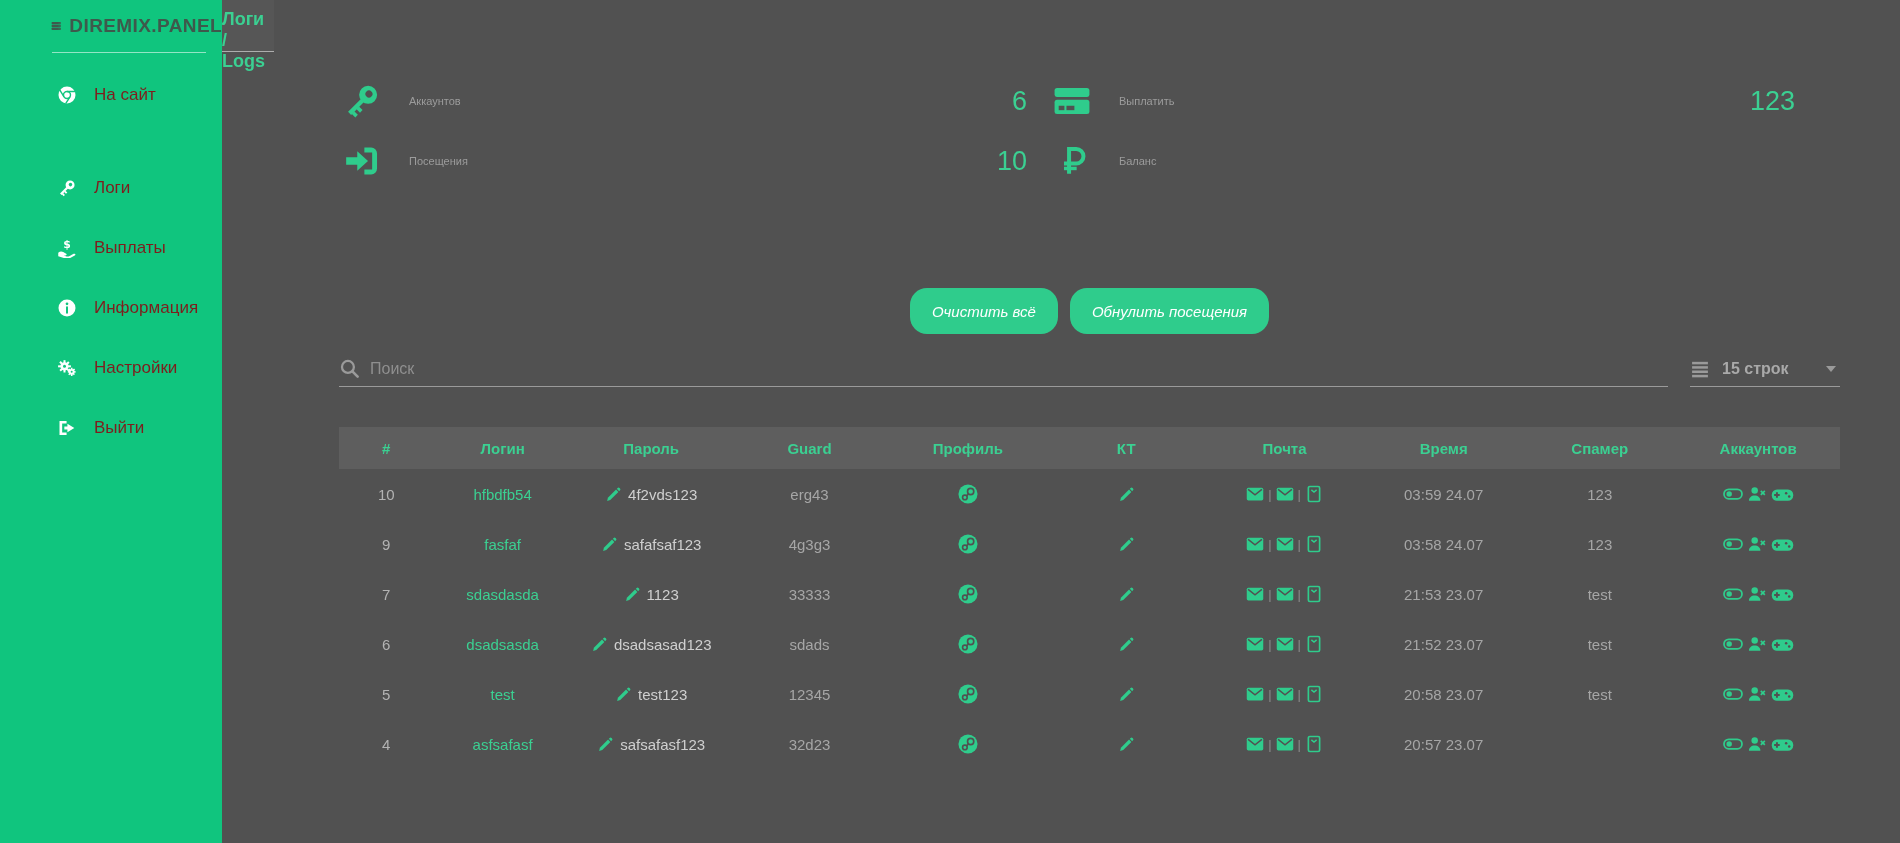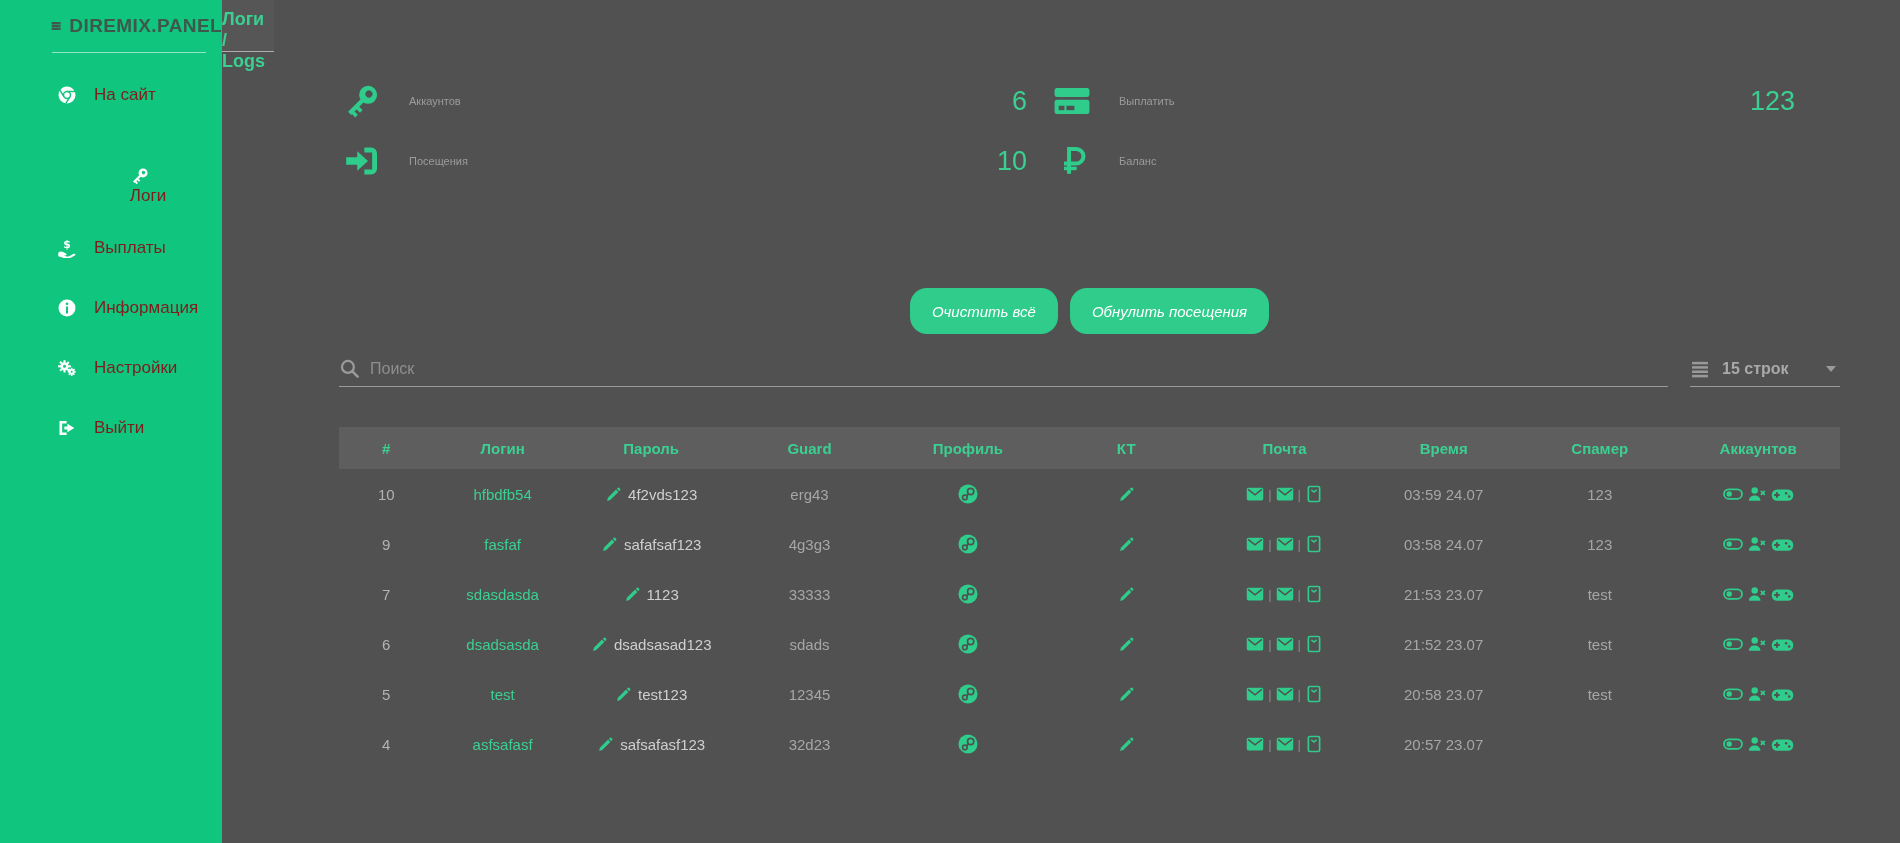--- a/index.html
+++ b/index.html
@@ -34,21 +34,21 @@
   }
   .logo-icon{width:22px;height:22px;color:#3e594c;}
   .logo-text{font-size:19px;font-weight:600;letter-spacing:.4px;margin-left:8px;}
   .side-divider{border-top:1px solid rgba(255,255,255,.55);margin:0 16px;}
   .side-menu{display:flex;flex-direction:column;}
   .side-item{
     display:flex;align-items:center;height:44px;padding-left:21px;
     cursor:pointer;
   }
   .side-item:nth-of-type(1){margin-top:20px;}
-  .side-item:nth-of-type(2){margin-top:49px;flex-direction:column;}
+  .side-item:nth-of-type(2){margin-top:49px;}
   .side-item:nth-of-type(3),.side-item:nth-of-type(4),
   .side-item:nth-of-type(5),.side-item:nth-of-type(6){margin-top:16px;}
   .side-item:nth-of-type(7){margin-top:64px;}
   .s-icon{width:20px;height:20px;color:#fff;flex:0 0 20px;}
   .s-label{margin-left:17px;font-size:17px;color:#7f1d1d;}
 
   
   .main{flex:1;display:flex;background:var(--bg);}
   .topbar{
     height:52px;flex:0 0 52px;background:var(--bg-header);

